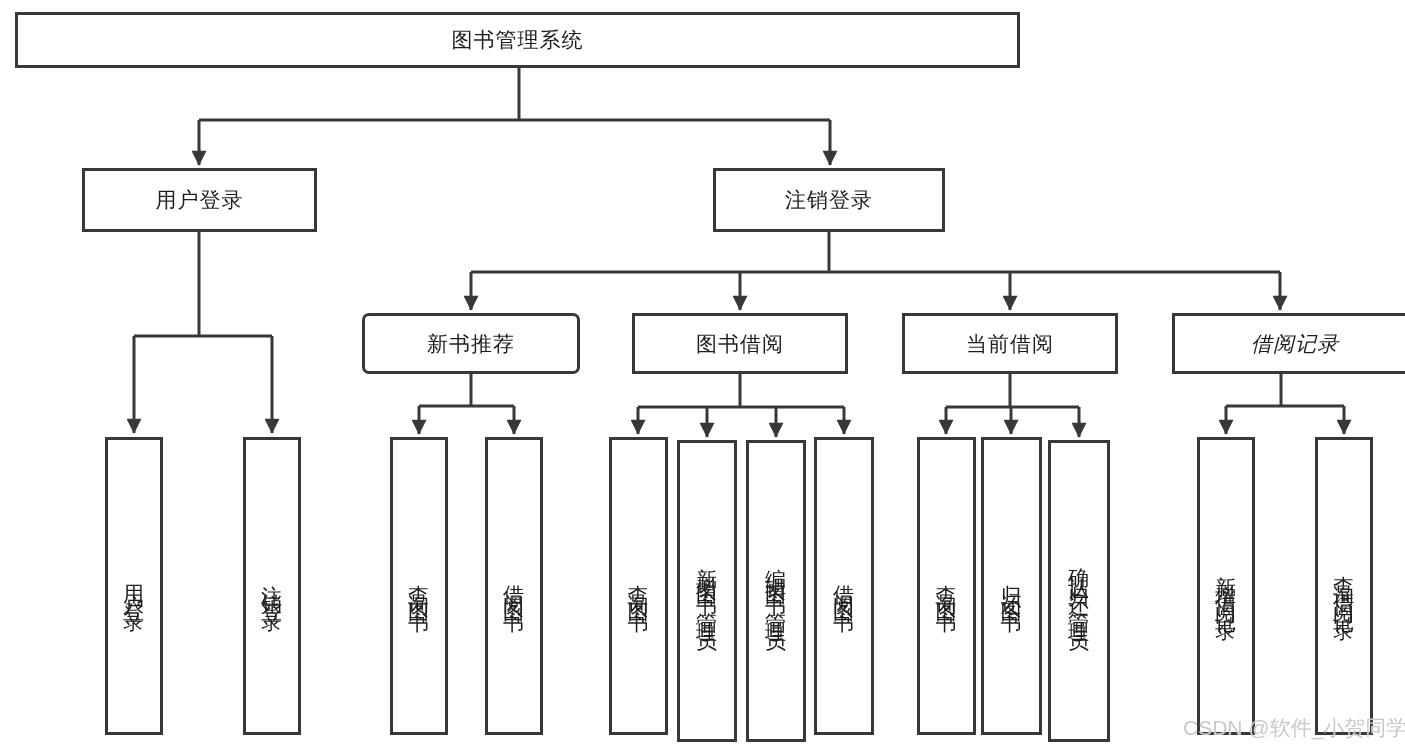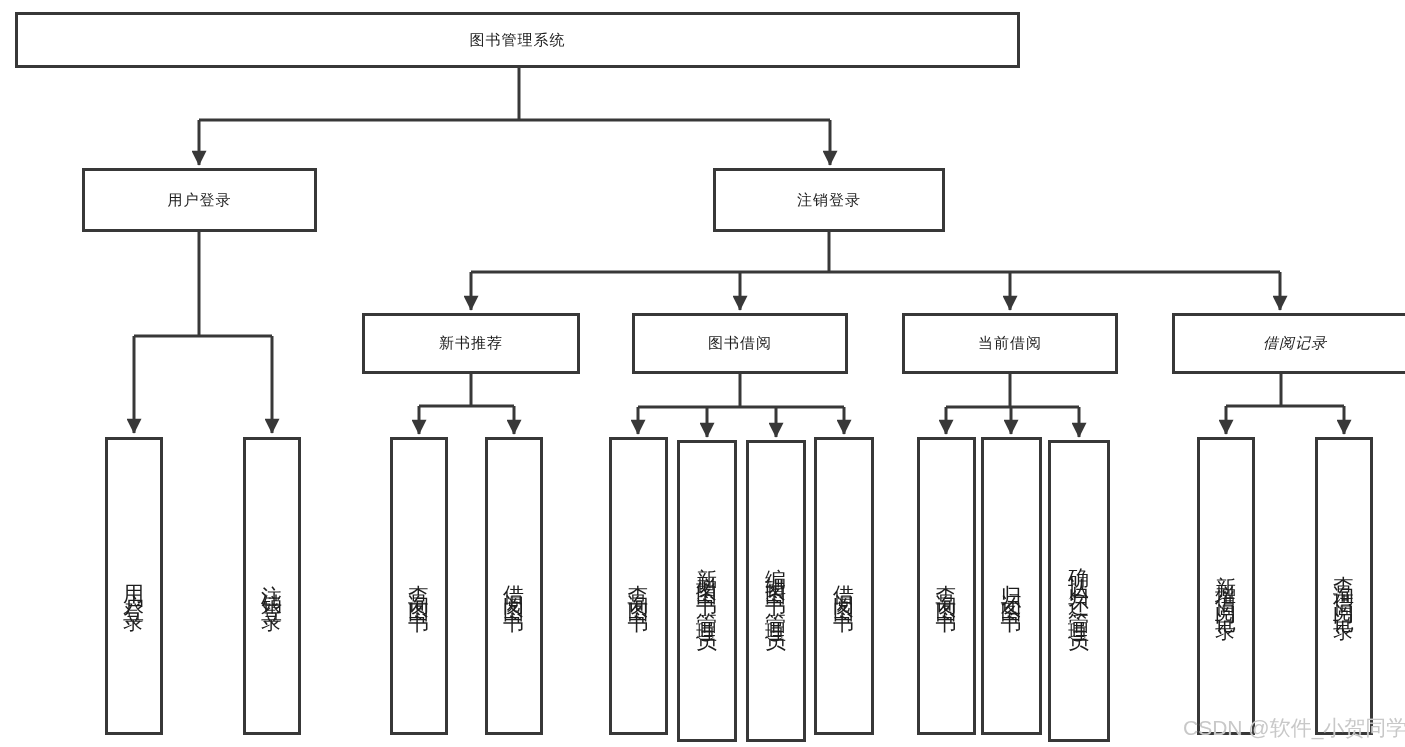--- a/index.html
+++ b/index.html
@@ -17,21 +17,21 @@
   }
   svg.connectors{position:absolute;left:0;top:0;z-index:1;}
   svg.connectors path.ln{stroke:var(--line);stroke-width:3;fill:none;}
   svg.connectors marker path{fill:var(--line);stroke:none;}
   .box{
     position:absolute;box-sizing:border-box;background:#fff;
     border:3px solid var(--line);
     display:flex;align-items:center;justify-content:center;
     z-index:2;
   }
-  .h{font-size:15px;letter-spacing:1px;white-space:nowrap;}
+  .h{font-size:21px;letter-spacing:1px;white-space:nowrap;}
   .v .vt{
     writing-mode:vertical-rl;
     font-size:21px;
     letter-spacing:9px;
     line-height:1;
     white-space:nowrap;
   }
   .watermark{
     position:absolute;left:1183px;top:714px;z-index:6;
     font-size:21px;color:var(--wm);white-space:nowrap;
@@ -95,21 +95,21 @@
     <span>图书管理系统</span>
   </div>
 
   <div class="box h" style="left:82px;top:168px;width:235px;height:64px;">
     <span>用户登录</span>
   </div>
   <div class="box h" style="left:713px;top:168px;width:232px;height:64px;">
     <span>注销登录</span>
   </div>
 
-  <div class="box h" style="left:362px;top:313px;width:218px;height:61px;">
+  <div class="box h" style="left:362px;top:313px;width:218px;height:61px;border-radius:7px;">
     <span>新书推荐</span>
   </div>
   <div class="box h" style="left:902px;top:313px;width:216px;height:61px;">
     <span>当前借阅</span>
   </div>
   <div class="box h" style="left:632px;top:313px;width:216px;height:61px;">
     <span>图书借阅</span>
   </div>
   <div class="box h" style="left:1172px;top:313px;width:246px;height:61px;font-style:italic;">
     <span>借阅记录</span>

